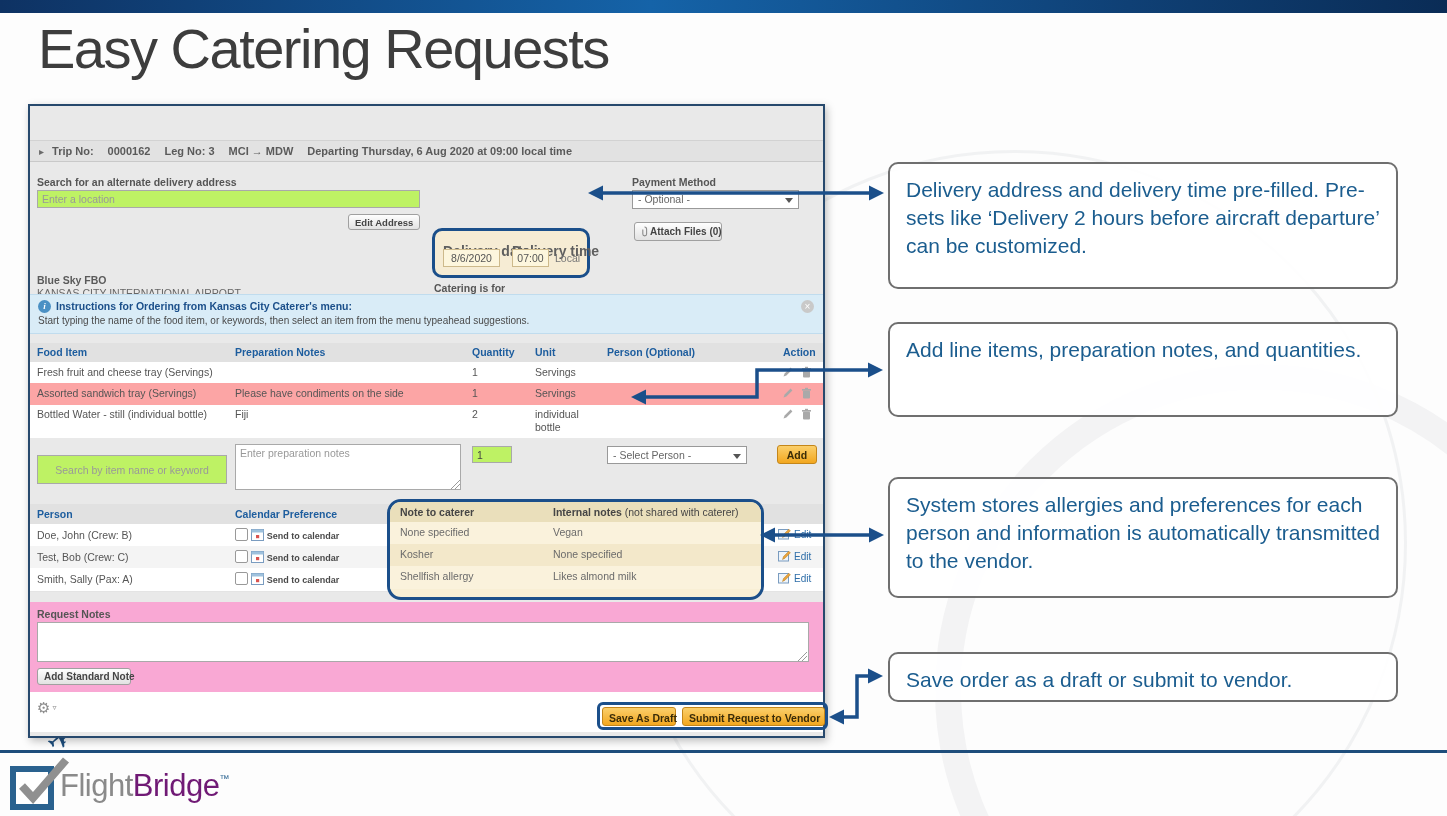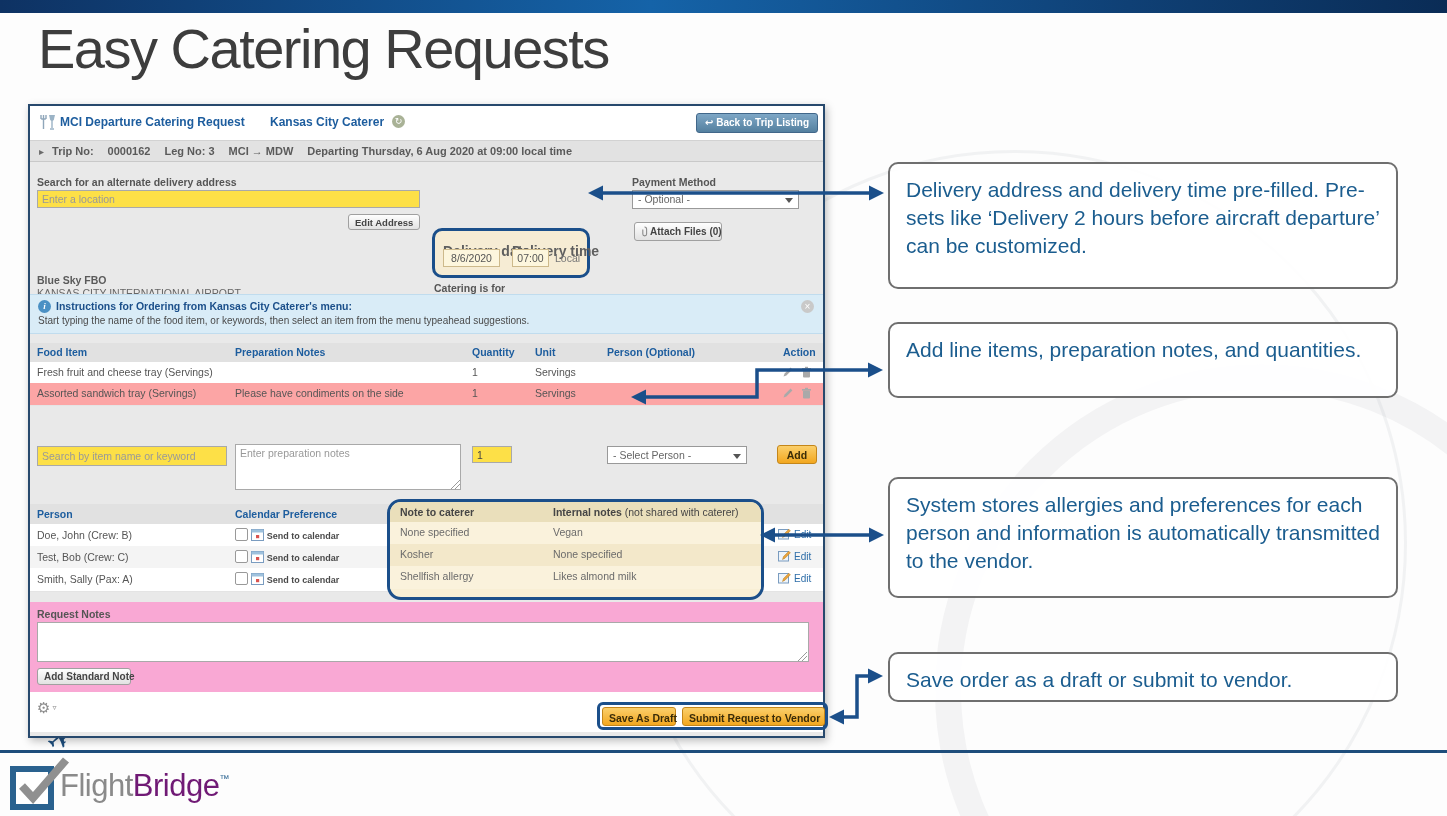--- a/index.html
+++ b/index.html
@@ -31,21 +31,21 @@
         text-align:center;line-height:13px;}
   .refresh-ic{left:362px;top:9px;background:#a9b296;}
   .back-btn{position:absolute;right:5px;top:7px;height:18px;padding:0 8px;
             background:linear-gradient(#7ea7c6,#54809f);border:1px solid #41678a;border-radius:3px;
             color:#fff;font-size:10px;font-weight:bold;line-height:17px;white-space:nowrap;}
   .trip-bar{top:34px;height:22px;background:#e2e2e2;border-top:1px solid #d2d2d2;border-bottom:1px solid #c9c9c9;
             color:#5a5a5a;font-weight:bold;font-size:11px;display:flex;align-items:center;gap:14px;padding-left:9px;box-sizing:border-box;}
   .trip-bar .caret{color:#6a6a6a;font-size:10px;margin-right:-6px;}
   .form-sec{top:56px;height:132px;background:#e9e9e9;}
   .lab{position:absolute;font-weight:bold;color:#555;font-size:10.5px;white-space:nowrap;}
-  .inp{position:absolute;background:#fde047;border:1px solid #a9a9a9;font-size:10.5px;color:#444;
+  .inp{position:absolute;background:#bef264;border:1px solid #a9a9a9;font-size:10.5px;color:#444;
        padding:0 4px;box-sizing:border-box;font-family:inherit;}
   .inp::placeholder,.ta::placeholder{color:#999;opacity:1;}
   .addr{position:absolute;left:7px;top:112px;line-height:12.5px;color:#666;font-size:10.5px;}
   .addr b{color:#5a5a5a;}
   .maplink{color:#2d6da8;font-weight:bold;}
   .btn{position:absolute;border-radius:3px;font-weight:bold;box-sizing:border-box;text-align:center;white-space:nowrap;}
   .btn-gray{background:linear-gradient(#fefefe,#e2e2e2);border:1px solid #a0a0a0;color:#444;font-size:10px;}
   .btn-orange{background:linear-gradient(#fbcf6b,#f2a71f);border:1px solid #c4861a;color:#3a2c08;font-size:10.5px;}
   .dl-hl{position:absolute;left:402px;top:66px;width:158px;height:50px;background:#f6ecd4;
          border:3px solid #1b4f8a;border-radius:10px;box-sizing:border-box;}
@@ -95,31 +95,20 @@
 </head>
 <body>
 
 <div class="abs topbar"></div>
 <div class="abs page-title">Easy Catering Requests</div>
 <div class="abs wm wm1"></div>
 <div class="abs wm wm2"></div>
 
 <div class="abs app">
 
-  <div class="sec app-header">
-    <svg class="hdr-ic" width="18" height="16" viewBox="0 0 18 16">
-      <path d="M3 1v4M5.5 1v4M8 1v4M5.5 1v14M3.2 5h4.6" stroke="#8fa6ba" stroke-width="1.4" fill="none"></path>
-      <path d="M11 1h6l-1.2 5a2.6 2.6 0 0 1-3.6 0L11 1Z" fill="#9bb3c6"></path>
-      <path d="M14 6v8M12 15h4" stroke="#9bb3c6" stroke-width="1.4" fill="none"></path>
-    </svg>
-    <span class="app-title">MCI Departure Catering Request</span>
-    <span class="vendor">Kansas City Caterer</span>
-    <span class="circ refresh-ic">↻</span>
-    <span class="back-btn"><span>↩</span> <span>Back to Trip Listing</span></span>
-  </div>
 
   <div class="sec trip-bar">
     <span class="caret">▸</span>
     <span>Trip No:</span>
     <span>0000162</span>
     <span>Leg No: 3</span>
     <span>MCI → MDW</span>
     <span>Departing Thursday, 6 Aug 2020 at 09:00 local time</span>
   </div>
 
@@ -198,23 +187,39 @@
       <svg width="12" height="12" viewBox="0 0 12 12">
           <path d="M1.5 10.5 2.6 7.6 8.6 1.6 10.4 3.4 4.4 9.4Z" fill="#a9a9a9"></path>
         </svg>
       <svg width="11" height="12" viewBox="0 0 11 12">
           <rect x="2" y="3.5" width="7" height="8" rx="1" fill="#a9a9a9"></rect>
           <rect x="1" y="2" width="9" height="1.6" fill="#a9a9a9"></rect>
           <rect x="4" y="0.8" width="3" height="1.4" fill="#a9a9a9"></rect>
         </svg>
     </span>
   </div>
+  <div class="trow" style="top:299px;height:33px;background:#fff;">
+    <span class="cell" style="left:7px;top:3px;">Bottled Water - still (individual bottle)</span>
+    <span class="cell" style="left:205px;top:3px;">Fiji</span>
+    <span class="cell" style="left:442px;top:3px;">2</span>
+    <span class="cell unitwrap" style="left:505px;top:3px;">individual bottle</span>
+    <span class="acticons" style="top:3px;">
+      <svg width="12" height="12" viewBox="0 0 12 12">
+          <path d="M1.5 10.5 2.6 7.6 8.6 1.6 10.4 3.4 4.4 9.4Z" fill="#a9a9a9"></path>
+        </svg>
+      <svg width="11" height="12" viewBox="0 0 11 12">
+          <rect x="2" y="3.5" width="7" height="8" rx="1" fill="#a9a9a9"></rect>
+          <rect x="1" y="2" width="9" height="1.6" fill="#a9a9a9"></rect>
+          <rect x="4" y="0.8" width="3" height="1.4" fill="#a9a9a9"></rect>
+        </svg>
+    </span>
+  </div>
 
   <div class="sec add-strip">
-    <input class="inp" style="left: 7px; top: 8px; width: 190px; height: 20px;" placeholder="Search by item name or keyword">
+    <input class="inp" style="left: 7px; top: 17px; width: 190px; height: 29px; text-align: center;" placeholder="Search by item name or keyword">
     <textarea class="ta" style="left: 205px; top: 6px; width: 226px; height: 46px;" placeholder="Enter preparation notes"></textarea>
     <span class="rhandle" style="left:421px;top:42px;"></span>
     <input class="inp" style="left: 442px; top: 8px; width: 40px; height: 17px;" value="1">
     <div class="sel" style="left:577px;top:8px;width:140px;height:18px;">
       <span>- Select Person -</span>
       <span class="sel-arrow"></span>
     </div>
     <button class="btn btn-orange" style="left:747px;top:7px;width:40px;height:19px;">Add</button>
   </div>
 
@@ -309,21 +314,21 @@
   <div class="sec app-foot">
     <span class="gear"><span>⚙</span><span class="gear-caret">▿</span></span>
     <div class="btn-hl">
       <button class="btn btn-orange" style="width:74px;">Save As Draft</button>
       <button class="btn btn-orange" style="width:143px;">Submit Request to Vendor</button>
     </div>
   </div>
 </div>
 
 <div class="cobox" style="top:130px;height:127px;margin-top:32px;">Delivery address and delivery time pre-filled. Pre-sets like ‘Delivery 2 hours before aircraft departure’ can be customized.</div>
-<div class="cobox" style="top:322px;height:76px;">Add line items, preparation notes, and quantities.</div>
+<div class="cobox" style="top:322px;height:95px;">Add line items, preparation notes, and quantities.</div>
 <div class="cobox" style="top:477px;height:121px;">System stores allergies and preferences for each person and information is automatically transmitted to the vendor.</div>
 <div class="cobox" style="top:652px;height:50px;">Save order as a draft or submit to vendor.</div>
 
 <svg class="arrows" viewBox="0 0 1447 816">
   <g stroke="#1b4f8a" stroke-width="3.5" fill="#1b4f8a">
     <line x1="600" y1="193" x2="872" y2="193"></line>
     <polygon points="588,193 603,185.5 603,200.5" stroke="none"></polygon>
     <polygon points="884,193 869,185.5 869,200.5" stroke="none"></polygon>
   </g>
   <g stroke="#1b4f8a" stroke-width="3.5" fill="none">

